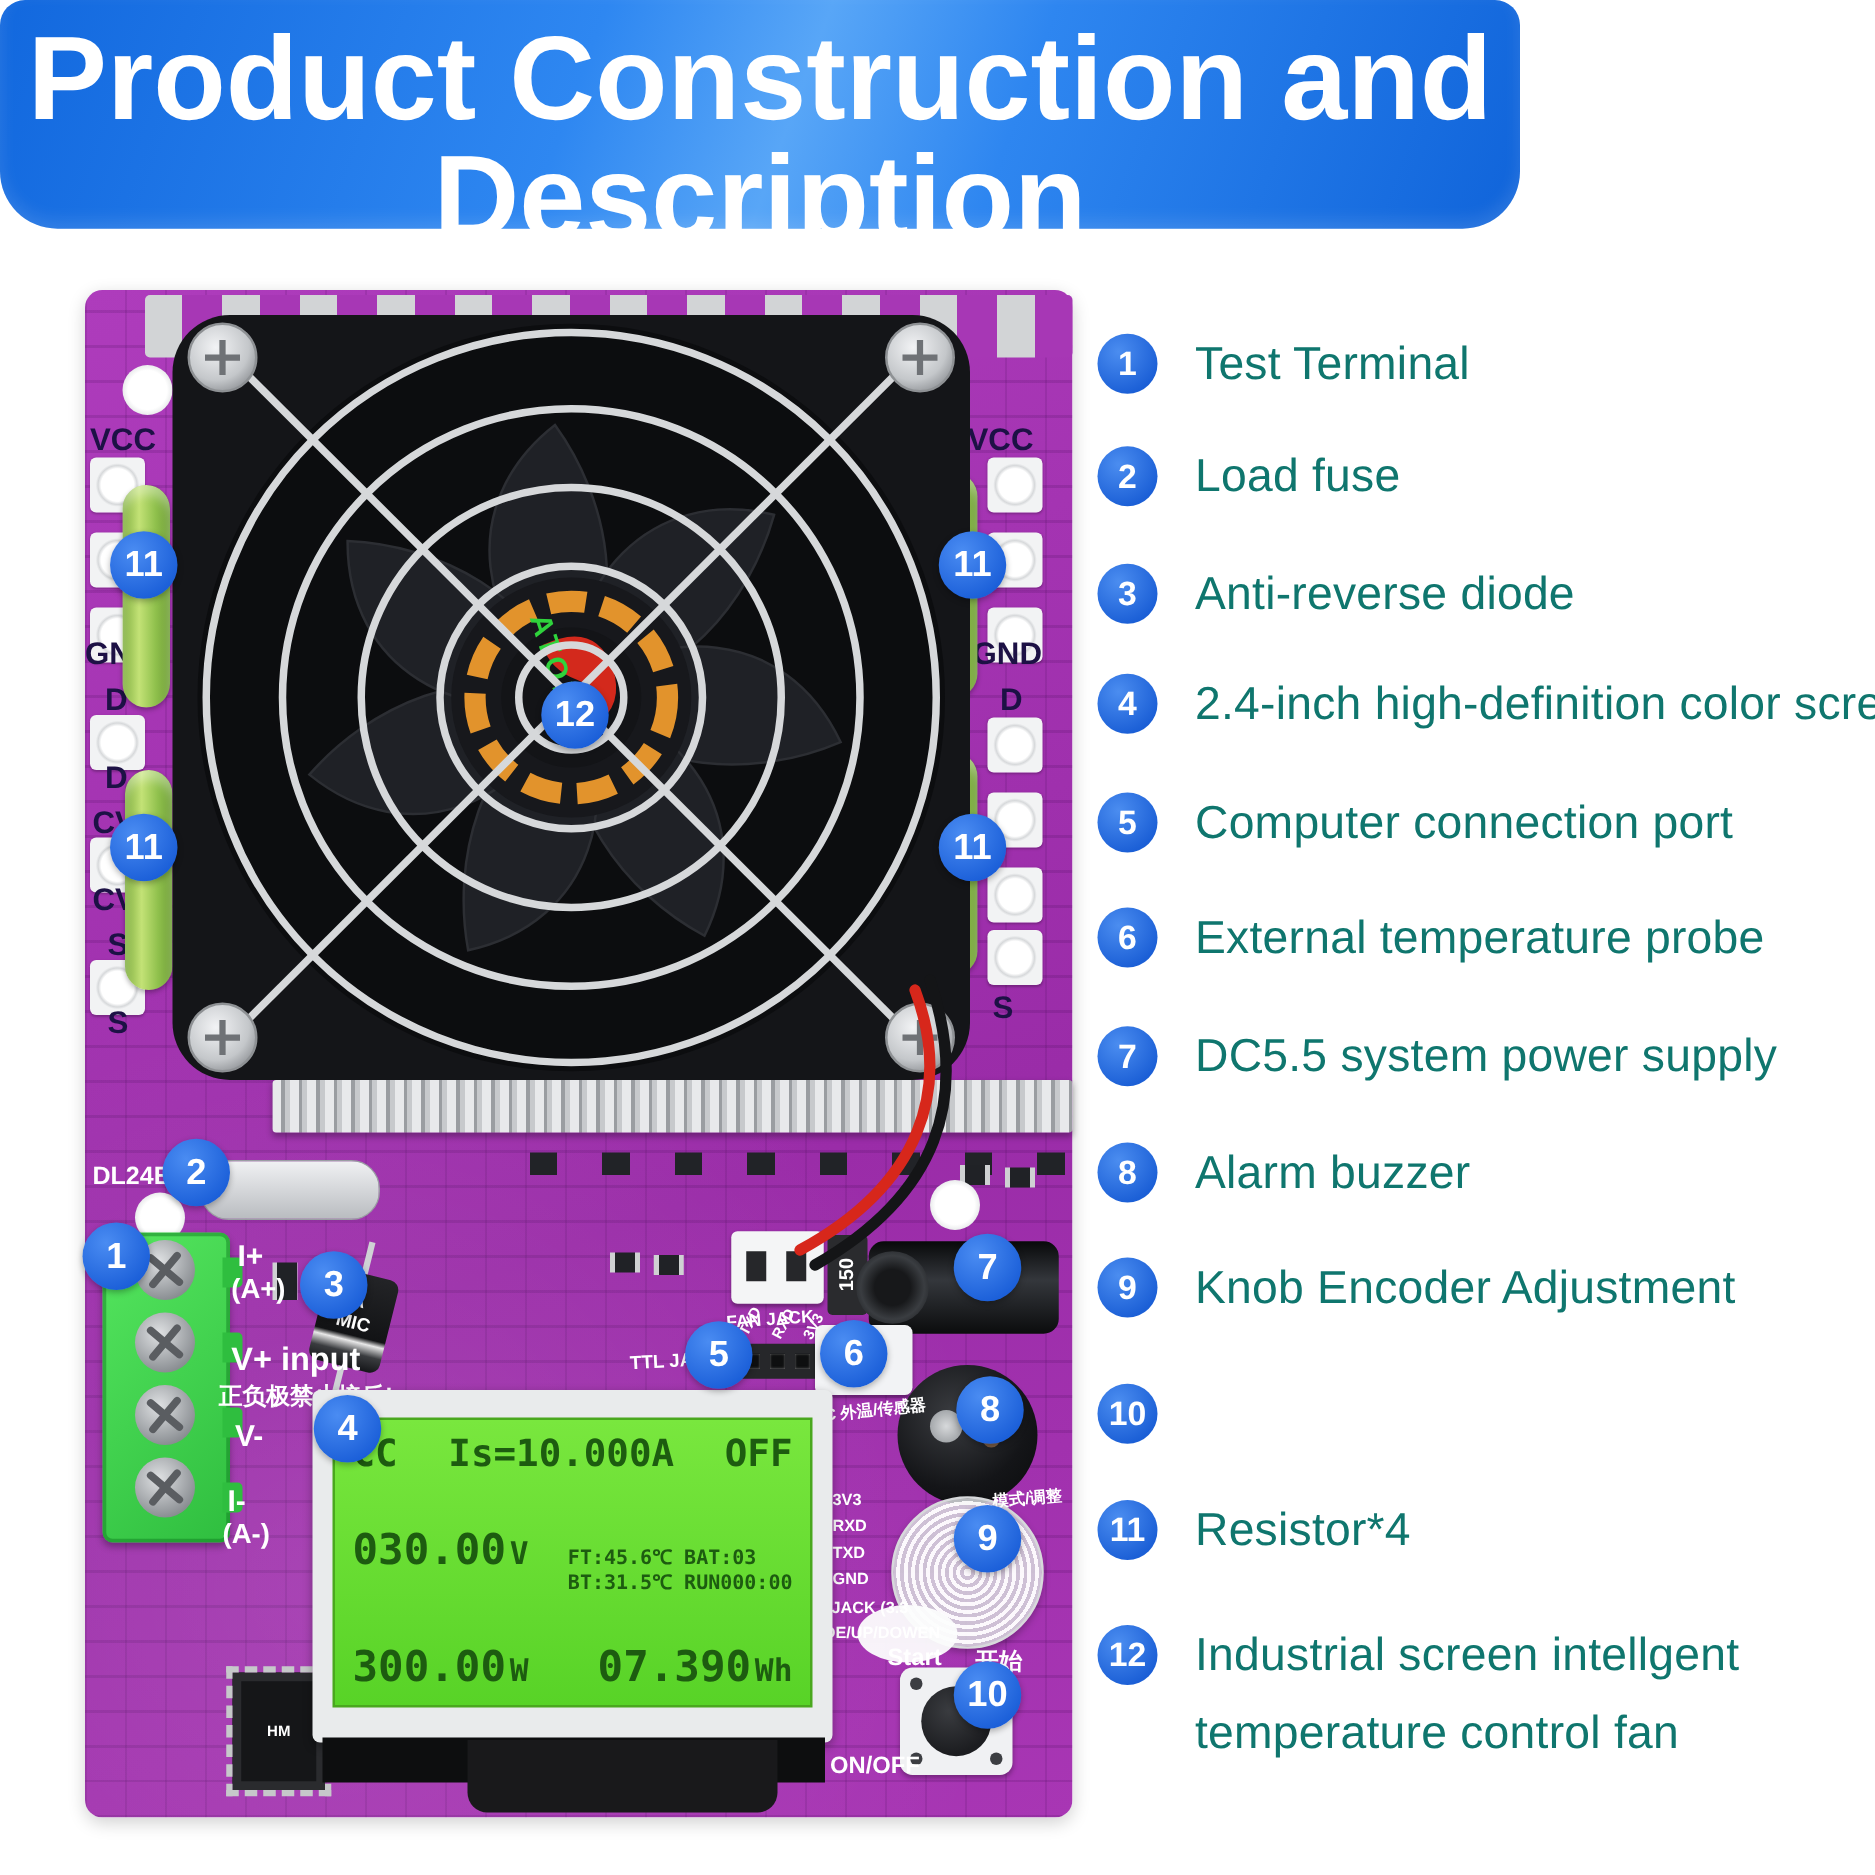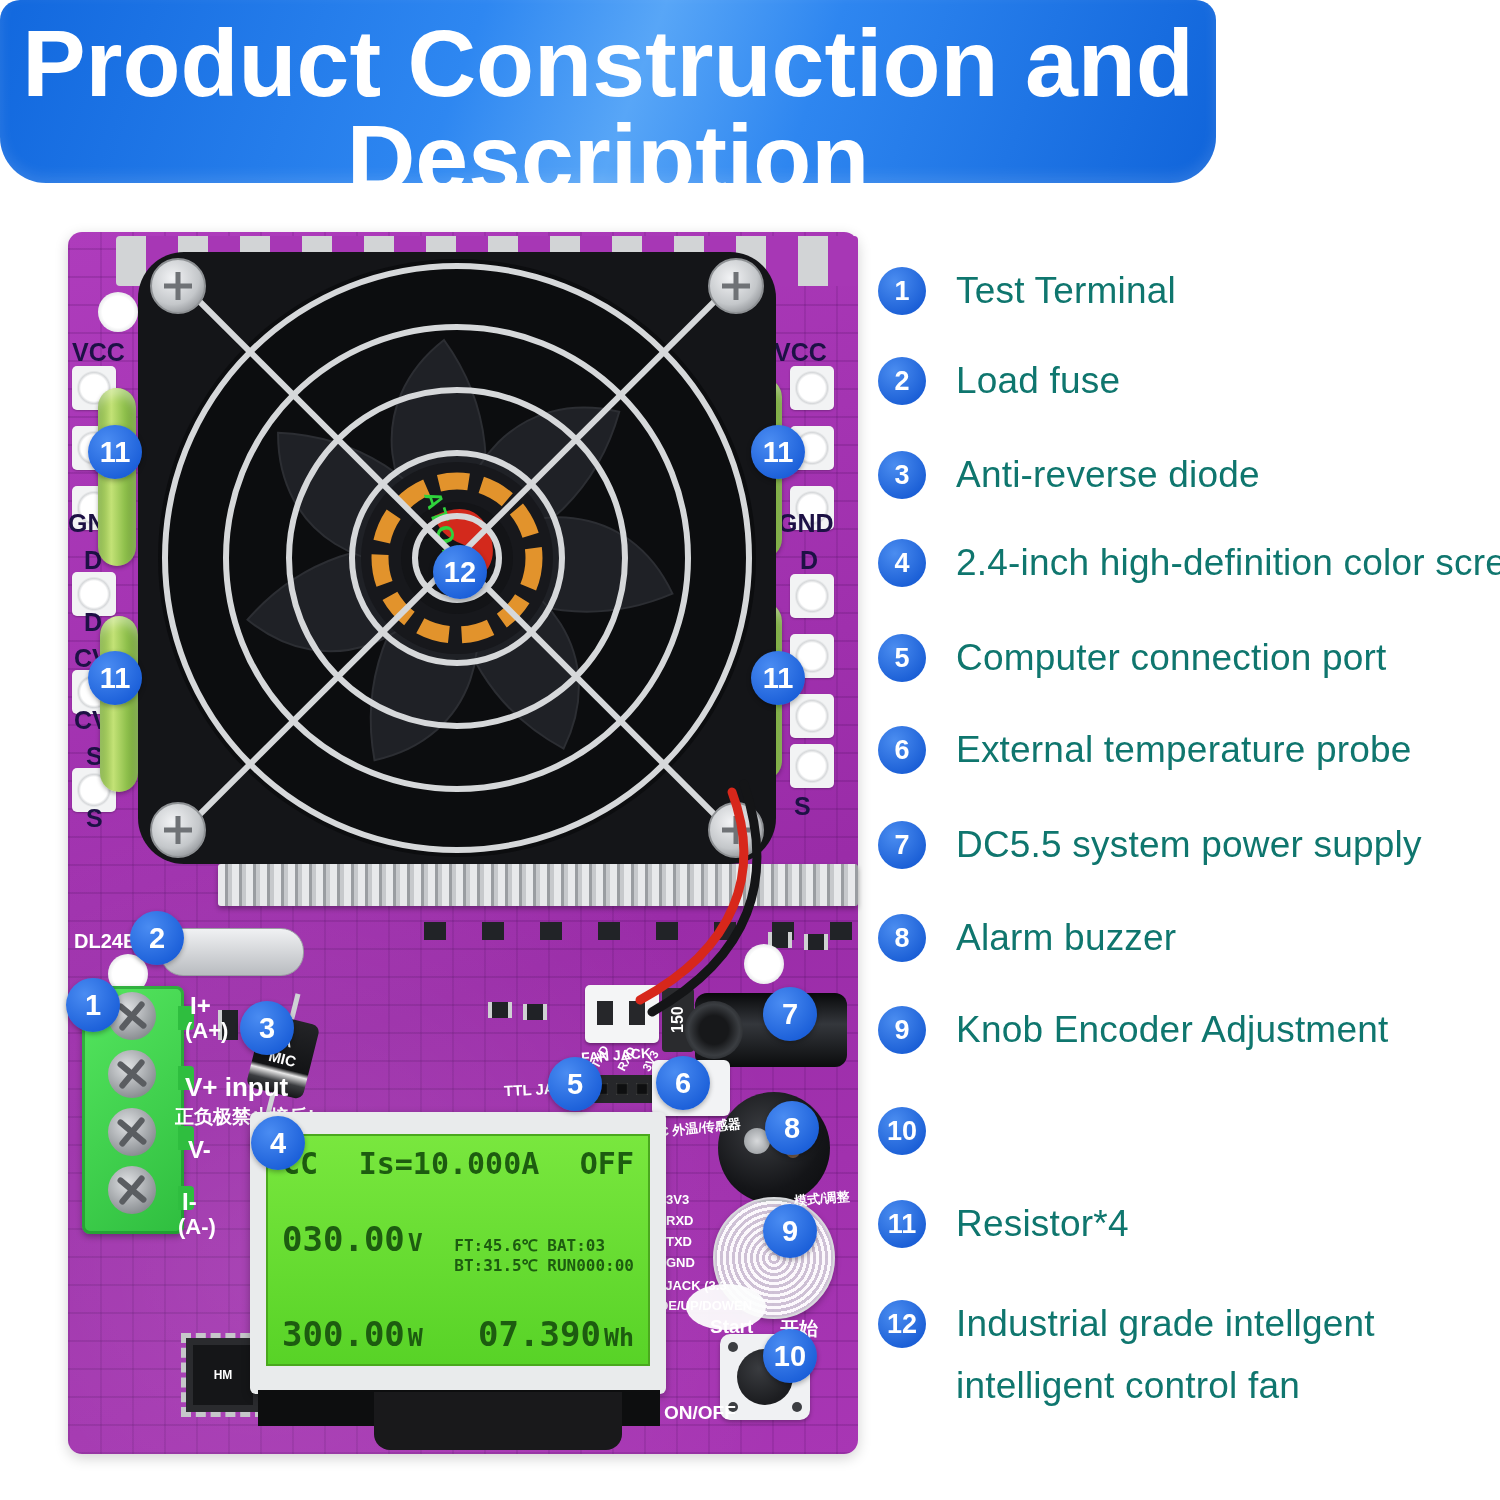--- a/index.html
+++ b/index.html
@@ -100,21 +100,21 @@
   .knob{position:absolute;left:645px;top:965px;width:118px;height:118px;border-radius:50%;z-index:5;
         background:repeating-radial-gradient(circle,rgba(255,255,255,.97) 0 3px,rgba(214,217,220,.85) 3px 6px);
         border:2px solid #d7d9db;box-shadow:0 3px 6px rgba(0,0,0,.25);}
   .knobblob{position:absolute;left:618px;top:1052px;width:80px;height:46px;border-radius:50%;background:#fcfdfd;opacity:.95;z-index:5;}
   .hdrpad{position:absolute;background:#f6f7f8;z-index:5;}
   .button{position:absolute;left:652px;top:1102px;width:90px;height:86px;background:#f0f1f3;border-radius:10px;z-index:5;
           box-shadow:0 2px 4px rgba(0,0,0,.3);}
   .button .dot{position:absolute;width:10px;height:10px;border-radius:50%;background:#3c3e42;}
   .button .cap{position:absolute;left:17px;top:15px;width:56px;height:56px;border-radius:50%;
           background:radial-gradient(circle at 40% 35%,#3a3c40,#1c1d20 70%);}
-  .chip{position:absolute;left:118px;top:1106px;width:74px;height:74px;background:#151618;border:7px solid #2a2b2e;
+  .chip{position:absolute;left:118px;top:1106px;width:74px;height:94px;background:#151618;border:7px solid #2a2b2e;
         outline:5px dashed #c6c8ca;z-index:5;color:#fff;font-size:12px;font-weight:700;
         display:flex;align-items:center;justify-content:center;box-sizing:border-box;}
 
   
   .lcdframe{position:absolute;left:182px;top:880px;width:416px;height:282px;background:#e9ebec;border-radius:6px;
             box-shadow:0 3px 8px rgba(0,0,0,.3);z-index:10;}
   .lcd{position:absolute;left:198px;top:902px;width:384px;height:232px;z-index:11;
        background:linear-gradient(180deg,#79e73e,#58d327);border:2px solid #4aa81e;box-sizing:border-box;
        font-family:"DejaVu Sans Mono",monospace;font-weight:700;color:#1d5c10;
        display:flex;flex-direction:column;justify-content:space-between;padding:10px 14px;box-sizing:border-box;}
@@ -408,17 +408,17 @@
       </div>
     <div class="lrow" style="top:1104px;">
         <span class="lnum">10</span>
       </div>
     <div class="lrow" style="top:1197px;">
         <span class="lnum">11</span>
         <span class="llabel">Resistor*4</span>
       </div>
     <div class="lrow wrap" style="top:1293px;">
         <span class="lnum" style="margin-top:7px;">12</span>
-        <span class="llabel">Industrial grade intellgent intelligent control fan</span>
+        <span class="llabel">Industrial screen intellgent temperature control fan</span>
       </div>
   </aside>
 
 </div>
 
 </body></html>

